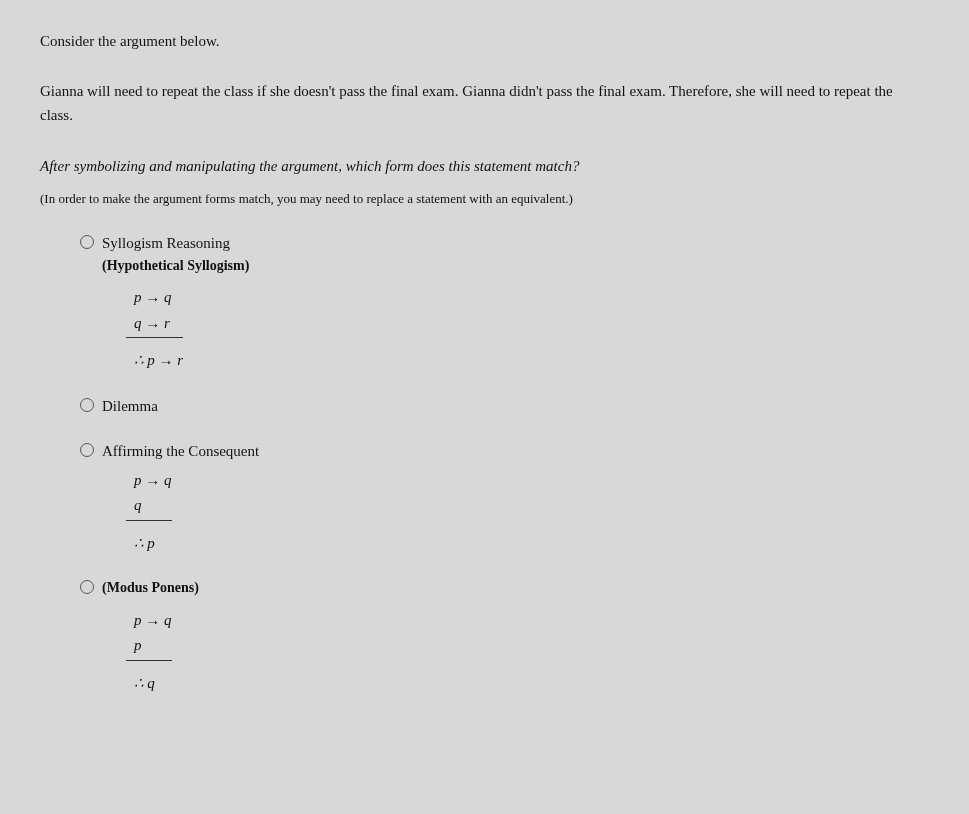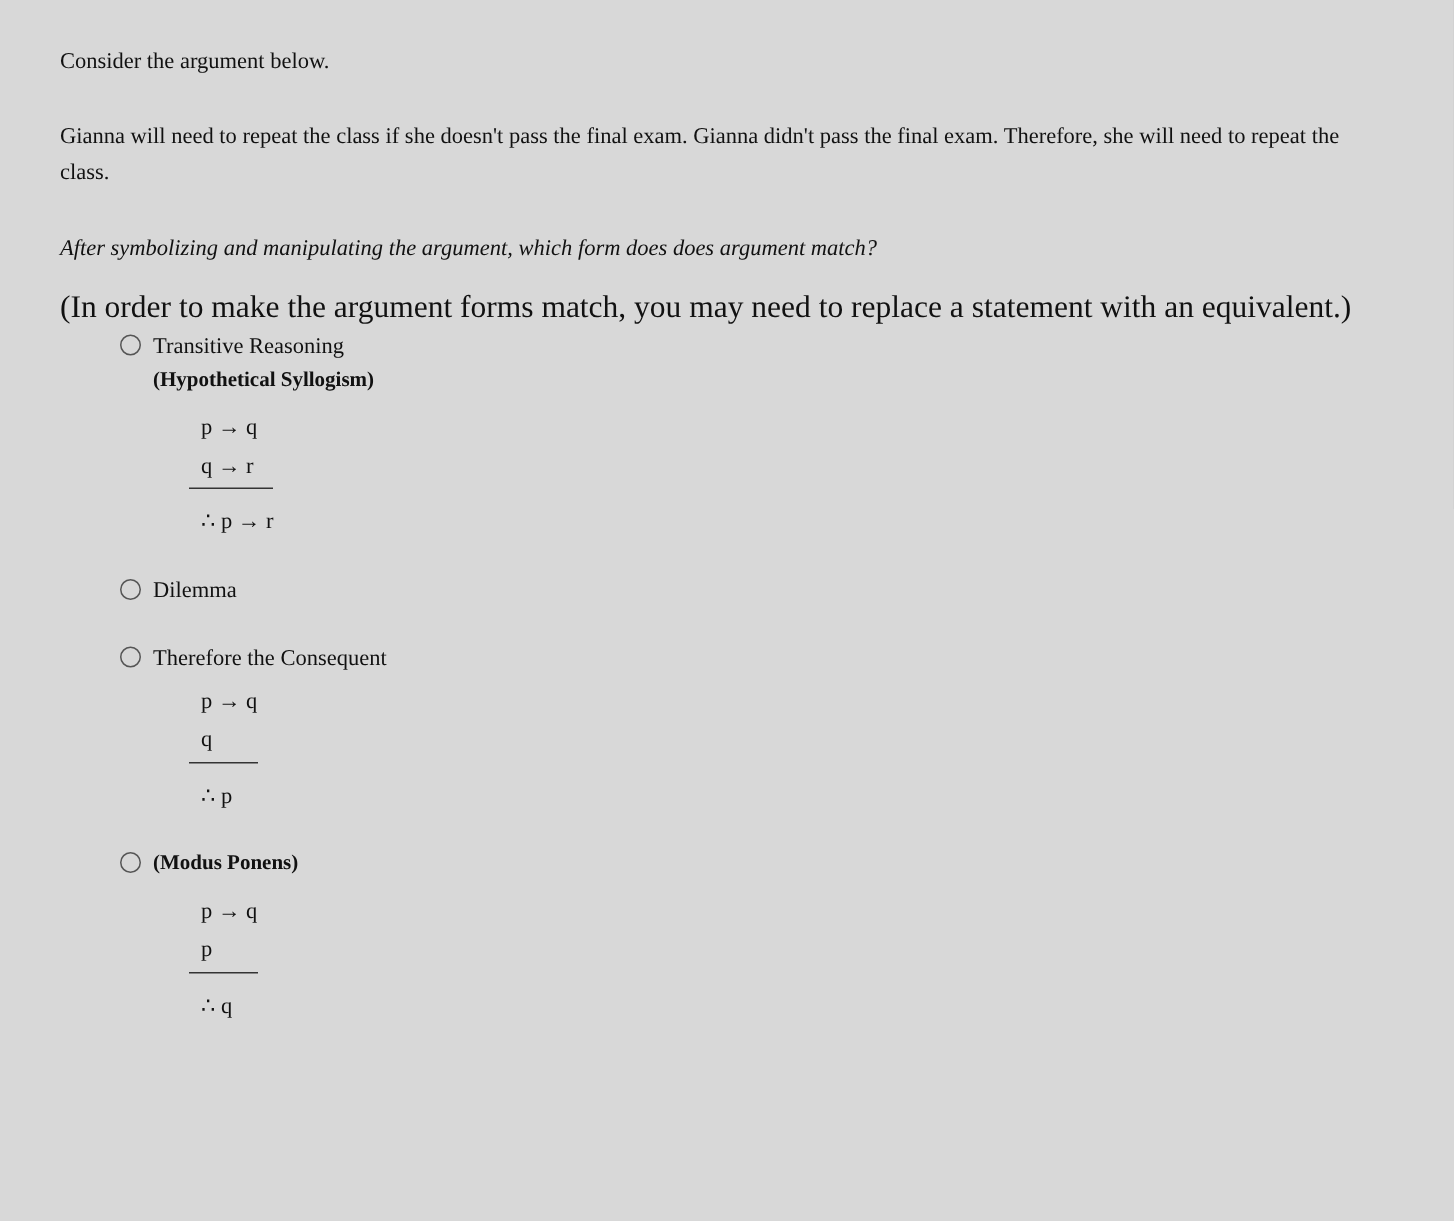--- a/index.html
+++ b/index.html
@@ -30,21 +30,22 @@
     }
 
     .question-text {
       margin-bottom: 12px;
       font-size: 15px;
       font-style: italic;
       line-height: 1.5;
     }
 
     .hint-text {
-      font-size: 21px;
+      margin-bottom: 24px;
+      font-size: 13px;
       line-height: 1.5;
     }
 
     .options-container {
       padding-left: 40px;
     }
 
     .option {
       display: flex;
       align-items: flex-start;
@@ -87,20 +88,21 @@
     .logic-table {
       display: inline-block;
       padding-left: 24px;
       margin-top: 4px;
     }
 
     .logic-row {
       display: flex;
       align-items: center;
       font-size: 15px;
+      font-style: italic;
       line-height: 1.7;
       padding-left: 8px;
     }
 
     .logic-row.conclusion {
       border-top: 1.5px solid #333;
       padding-top: 10px;
       margin-top: 1px;
     }
 
@@ -112,36 +114,36 @@
   </style>
 </head>
 <body>
 
 <div class="page-container">
 
   <p class="intro-text">Consider the argument below.</p>
 
   <p class="scenario-text">Gianna will need to repeat the class if she doesn't pass the final exam. Gianna didn't pass the final exam. Therefore, she will need to repeat the class.</p>
 
-  <p class="question-text">After symbolizing and manipulating the argument, which form does does argument match?</p>
+  <p class="question-text">After symbolizing and manipulating the argument, which form does this statement match?</p>
 
   <p class="hint-text">(In order to make the argument forms match, you may need to replace a statement with an equivalent.)</p>
 
   <div class="options-container">
   <div class="option">
         <div class="radio-wrapper"><span class="radio-btn"></span></div>
-        <div class="option-content"><p class="option-label">Transitive Reasoning</p><p class="option-sublabel">(Hypothetical Syllogism)</p><div class="logic-table"><div class="logic-row">p → q</div><div class="logic-row">q → r</div><div class="logic-row conclusion">∴  p → r</div></div></div>
+        <div class="option-content"><p class="option-label">Syllogism Reasoning</p><p class="option-sublabel">(Hypothetical Syllogism)</p><div class="logic-table"><div class="logic-row">p → q</div><div class="logic-row">q → r</div><div class="logic-row conclusion">∴  p → r</div></div></div>
       </div>
       <div class="option">
         <div class="radio-wrapper"><span class="radio-btn"></span></div>
         <div class="option-content"><p class="option-label">Dilemma</p></div>
       </div>
       <div class="option">
         <div class="radio-wrapper"><span class="radio-btn"></span></div>
-        <div class="option-content"><p class="option-label">Therefore the Consequent</p><div class="logic-table"><div class="logic-row">p → q</div><div class="logic-row">q</div><div class="logic-row conclusion">∴   p</div></div></div>
+        <div class="option-content"><p class="option-label">Affirming the Consequent</p><div class="logic-table"><div class="logic-row">p → q</div><div class="logic-row">q</div><div class="logic-row conclusion">∴   p</div></div></div>
       </div>
       <div class="option">
         <div class="radio-wrapper"><span class="radio-btn"></span></div>
         <div class="option-content"><p class="option-sublabel">(Modus Ponens)</p><div class="logic-table"><div class="logic-row">p → q</div><div class="logic-row">p</div><div class="logic-row conclusion">∴   q</div></div></div>
       </div>
     </div>
 
 </div>
 
 </body></html>

